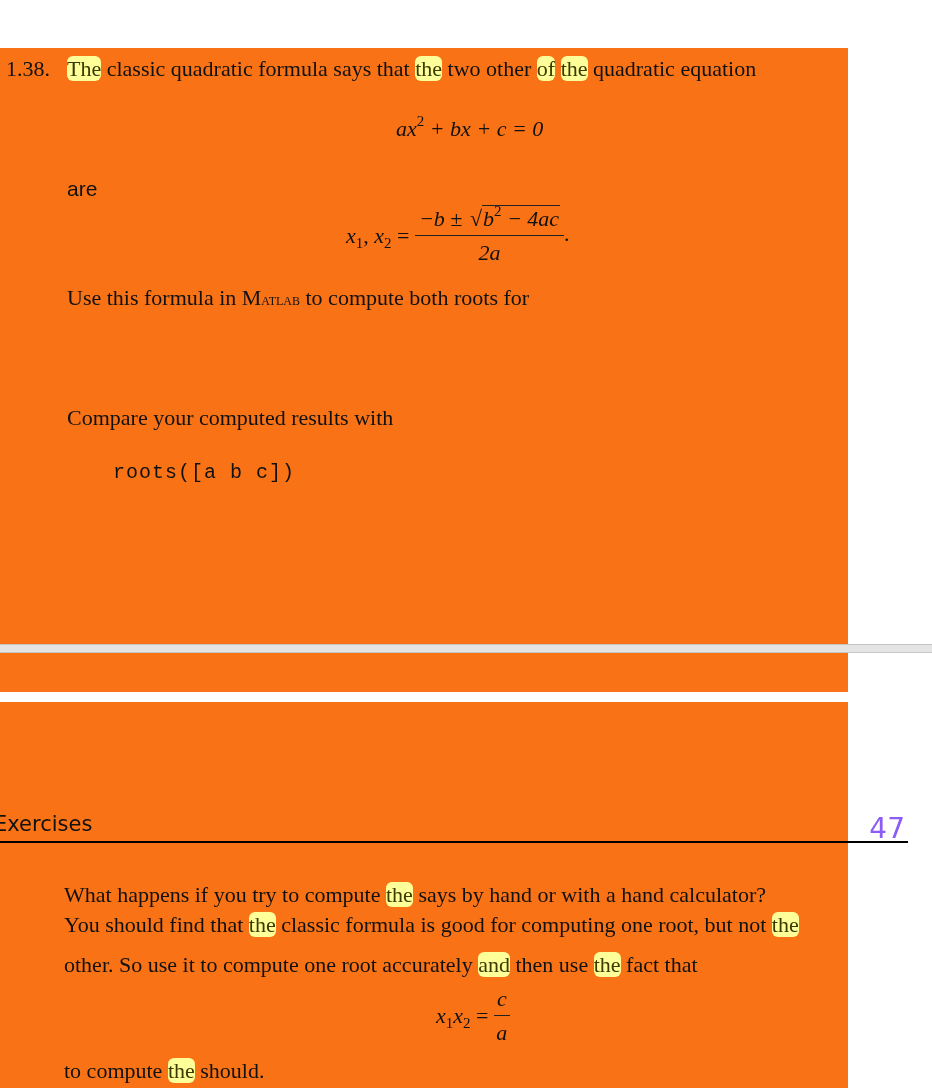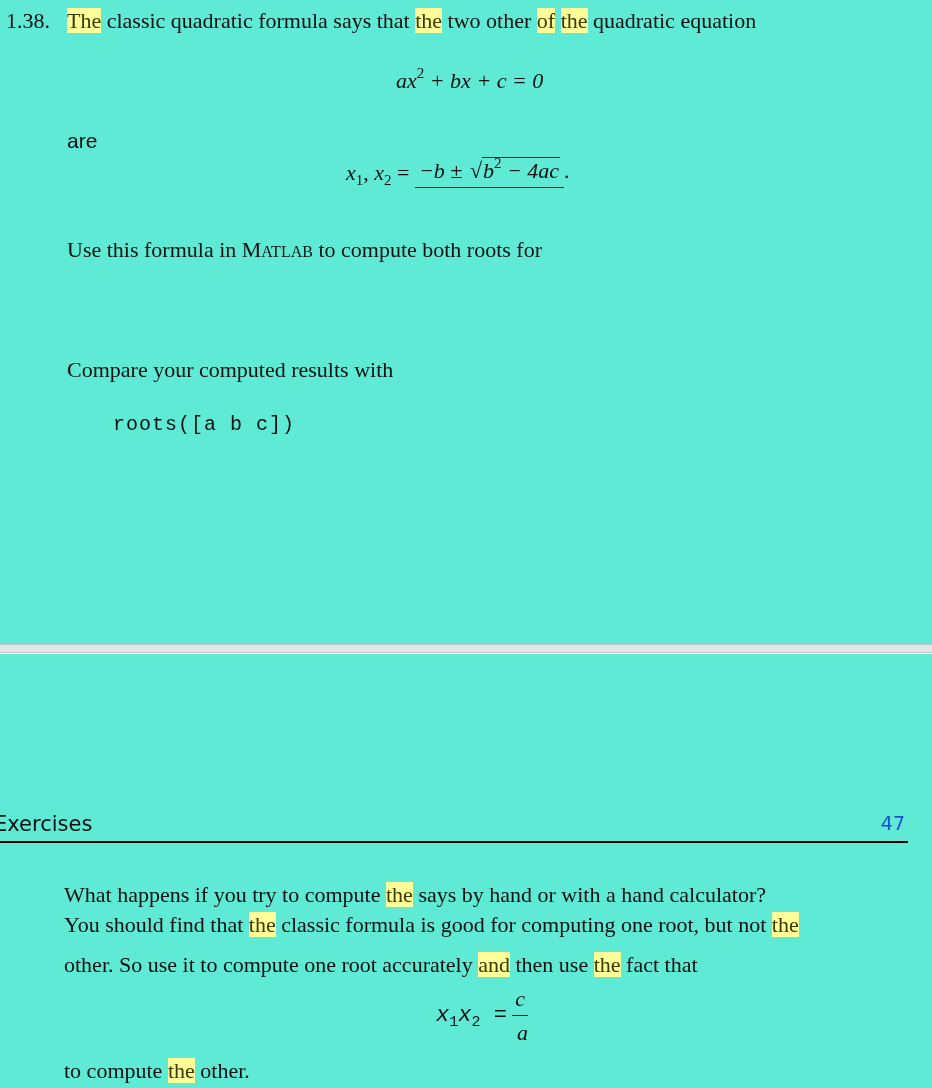--- a/index.html
+++ b/index.html
@@ -1,41 +1,41 @@
 <!DOCTYPE html>
 <html><head>
   <meta charset="utf-8">
   <style>
     html, body { margin:0; padding:0; background:#ffffff; }
     body { width:932px; height:1088px; position:relative; overflow:hidden;
            font-family:"Liberation Serif", "DejaVu Serif", serif; color:#111; }
-    .page { position:absolute; left:0; width:932px; background:#5eead4; }
+    .page { position:absolute; left:0; width:848px; background:#f97316;margin-top:48px; }
     .page-top { top:0; height:644px; }
     .page-bottom { top:654px; height:434px; }
     .separator { position:absolute; left:0; top:644px; width:932px; height:9px;
                  background:#e4e4e4; border-top:1px solid #c6c6c6; border-bottom:1px solid #c6c6c6; box-sizing:border-box; }
     .line { position:absolute; white-space:nowrap; font-size:22px; line-height:26px; }
-    .hl { background:#ffff99; color:#3a3a00; }
+    .hl { background:#ffff99; color:#3a3a00;border-radius:6px; }
     .num { position:absolute; left:6px; top:8px; font-size:22px; }
     .math { font-style:italic; }
     .up { font-style:normal; }
     sup, sub { font-size:15px; line-height:0; }
     sup { vertical-align:10px; }
     sub { vertical-align:-5px; font-style:normal; }
     .sans { font-family:"Liberation Sans", "DejaVu Sans", sans-serif; font-size:21px; }
     .mono { font-family:"Liberation Mono", "DejaVu Sans Mono", monospace; font-size:20px; letter-spacing:1px; }
     .sc-big { font-size:22px; }
-    .sc-small { font-size:16px; }
-    .frac { display:inline-block; vertical-align:middle; text-align:right; }
+    .sc-small { font-size:12px; }
+    .frac { display:inline-block; vertical-align:middle; text-align:center; }
     .frac .num-part { display:block; padding:0 4px 3px; border-bottom:1.5px solid #222; }
     .frac .den-part { display:block; padding-top:4px; }
     .sqrt { position:relative; padding-left:2px; }
     .sqrt-body { border-top:1.5px solid #222; padding:0 1px; }
     .header-left { position:absolute; left:-6px; top:812px; font-family:"DejaVu Sans", sans-serif; font-size:21px; color:#111; }
-    .header-right { position:absolute; right:27px; top:812px; font-family:"DejaVu Sans", sans-serif; font-size:19px; color:#1d4ed8; }
+    .header-right { position:absolute; right:27px; top:812px; font-family:"DejaVu Sans", sans-serif; font-size:28px; color:#8b5cf6; }
     .header-rule { position:absolute; left:0; top:841px; width:908px; height:2px; background:#000; }
   </style>
 </head>
 <body>
 
 <div class="page page-top">
   <span class="num">1.38.</span>
   <div class="line" style="left:67px; top:8px;">
     <span class="hl">The</span><span> classic quadratic formula says that </span><span class="hl">the</span><span> two other </span><span class="hl">of</span><span> </span><span class="hl">the</span><span> quadratic equation</span>
   </div>
@@ -47,20 +47,21 @@
   <div class="line sans" style="left:67px; top:128px;">are</div>
 
   <div class="line math" style="left:346px; top:158px;">
     <span style="display:inline-block; vertical-align:middle;">
       <span>x</span><sub>1</sub><span class="up">, </span><span>x</span><sub>2</sub><span class="up"> = </span>
     </span>
     <span class="frac">
       <span class="num-part">
         <span>−b ± </span><span class="up sqrt">√</span><span class="sqrt-body"><span>b</span><sup class="up">2</sup><span> − 4ac</span></span>
       </span>
+      <span class="den-part">2a</span>
     </span><span class="up">.</span>
   </div>
 
   <div class="line" style="left:67px; top:237px;">
     <span>Use this formula in </span><span><span class="sc-big">M</span><span class="sc-small">ATLAB</span></span><span> to compute both roots for</span>
   </div>
 
 
   <div class="line" style="left:67px; top:357px;">Compare your computed results with</div>
 
@@ -79,24 +80,24 @@
   <span>What happens if you try to compute </span><span class="hl">the</span><span> says by hand or with a hand calculator?</span>
 </div>
 <div class="line" style="left:64px; top:912px;">
   <span>You should find that </span><span class="hl">the</span><span> classic formula is good for computing one root, but not </span><span class="hl">the</span>
 </div>
 <div class="line" style="left:64px; top:942px;margin-top:10px;">
   <span>other.  So use it to compute one root accurately </span><span class="hl">and</span><span> then use </span><span class="hl">the</span><span> fact that</span>
 </div>
 
 <div class="line math" style="left:436px; top:986px;">
-  <span style="display:inline-block; vertical-align:middle;font-family:Liberation Mono, monospace;">
+  <span style="display:inline-block; vertical-align:middle;">
     <span>x</span><sub>1</sub><span>x</span><sub>2</sub><span class="up"> = </span>
   </span>
   <span class="frac">
     <span class="num-part" style="padding:0 3px 3px;">c</span>
     <span class="den-part">a</span>
   </span>
 </div>
 
 <div class="line" style="left:64px; top:1058px;">
-  <span>to compute </span><span class="hl">the</span><span> other.</span>
+  <span>to compute </span><span class="hl">the</span><span> should.</span>
 </div>
 
 </body></html>

